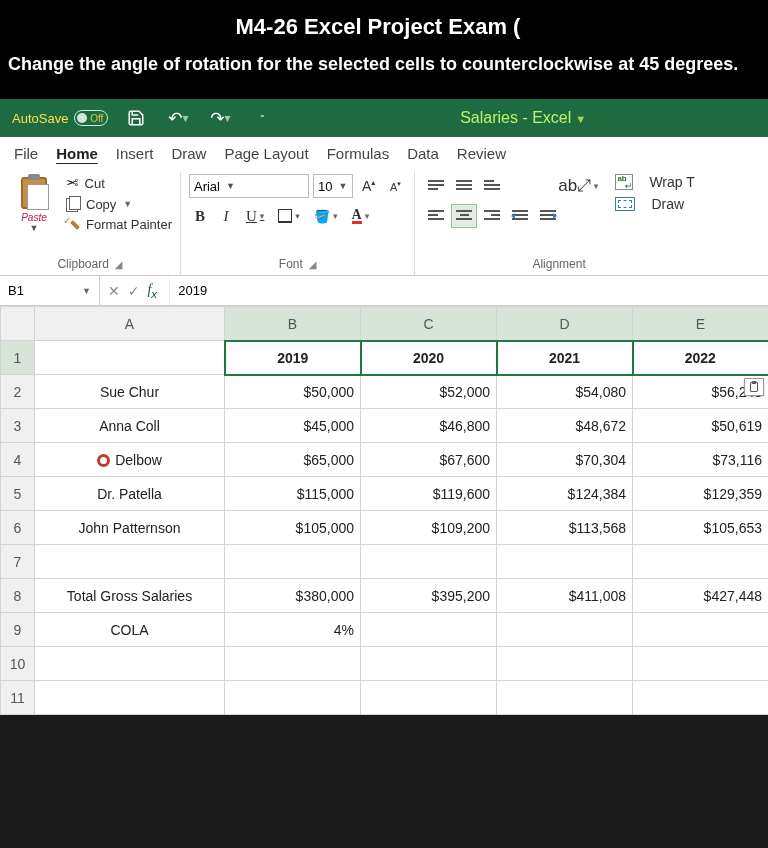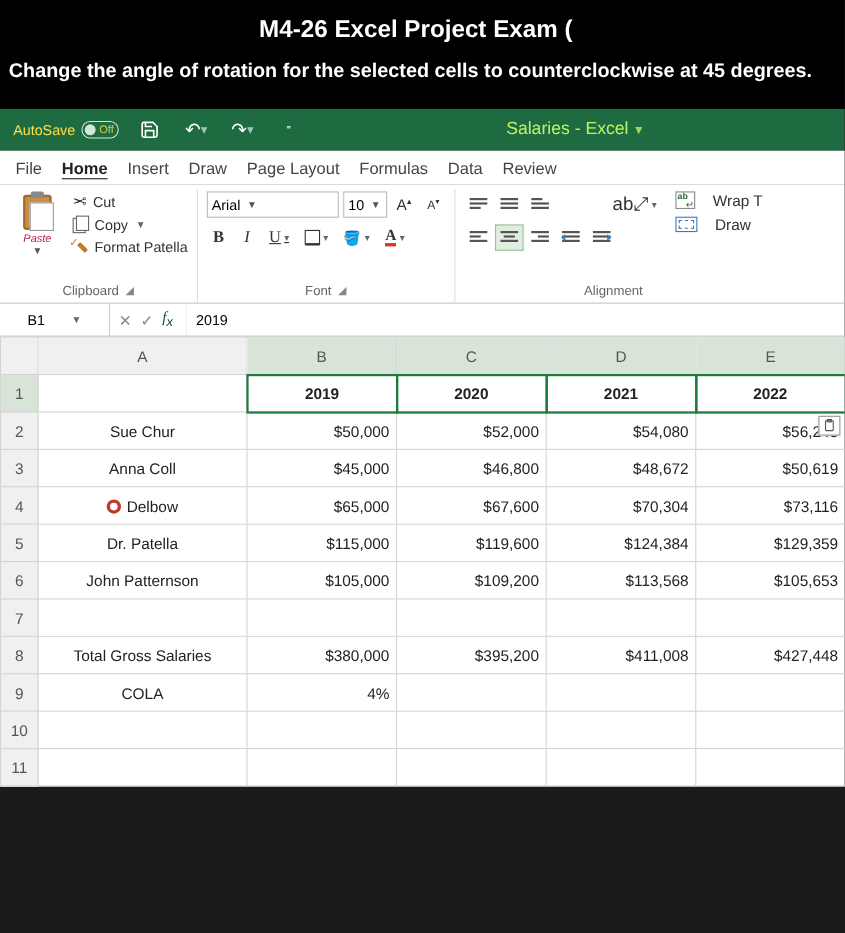--- a/index.html
+++ b/index.html
@@ -90,21 +90,21 @@
   .wrap-merge { display: flex; flex-direction: column; gap: 6px; font-size: 14px; color: #333; padding-left: 6px; }
   .wm-row { display: flex; align-items: center; gap: 16px; cursor: pointer; white-space: nowrap; }
   .wrap-icon { display:inline-block; width:18px; height:16px; position:relative; border:1px solid #888;}
   .wrap-icon::before{content:"ab";font-size:8px;position:absolute;left:1px;top:-1px;color:#2a6b3a;font-weight:700}
   .wrap-icon::after{content:"↵";font-size:9px;position:absolute;right:0;bottom:-2px;color:#2a6b3a}
   .merge-icon{display:inline-block;width:20px;height:14px;border:1px solid #3a7ac0;position:relative}
   .merge-icon::before{content:"";position:absolute;inset:2px;border:1px dashed #3a7ac0}
 
   
   .fx-bar { background: #fff; border-bottom: 1px solid #ccc; display: flex; align-items: stretch; height: 30px; }
-  .name-box { width: 100px; border-right: 1px solid #ccc; display: flex; align-items: center; padding: 0 25px; font-size: 13px; justify-content: space-between; cursor: pointer; }
+  .name-box { width: 100px; border-right: 1px solid #ccc; display: flex; align-items: center; padding: 0 8px; font-size: 13px; justify-content: space-between; cursor: pointer; }
   .name-box .arr { font-size: 9px; color: #666; }
   .fx-ctrls { display: flex; align-items: center; gap: 8px; padding: 0 8px; color: #888; font-size: 14px; }
   .fx-ctrls span { cursor: pointer; }
   .fx-label { font-style: italic; font-family: "Times New Roman", serif; color: #14532d; margin-right: 4px; }
   .fx-input { flex: 1; display: flex; align-items: center; padding: 0 8px; font-size: 13px; border-left: 1px solid #eee; }
 
   
   .sheet { background: #fff; position: relative; }
   table.grid { border-collapse: collapse; width: 100%; table-layout: fixed; }
   .grid th, .grid td { border: 1px solid #d4d4d4; font-size: 14px; height: 34px; padding: 0 6px; color: #222; }
@@ -184,21 +184,21 @@
               <span class="scissors">✂</span>
               <span>Cut</span>
             </div>
           <div class="row">
               <span class="copy-icon"></span>
               <span>Copy</span>
               <span class="caret-sm">▼</span>
             </div>
           <div class="row">
               <span class="brush-icon"></span>
-              <span>Format Patella</span>
+              <span>Format Painter</span>
             </div>
         </div>
       </div>
       <div class="group-label">
           <span>Clipboard</span>
           <span class="launcher">◢</span>
         </div>
     </div>
 
     <div class="group">

